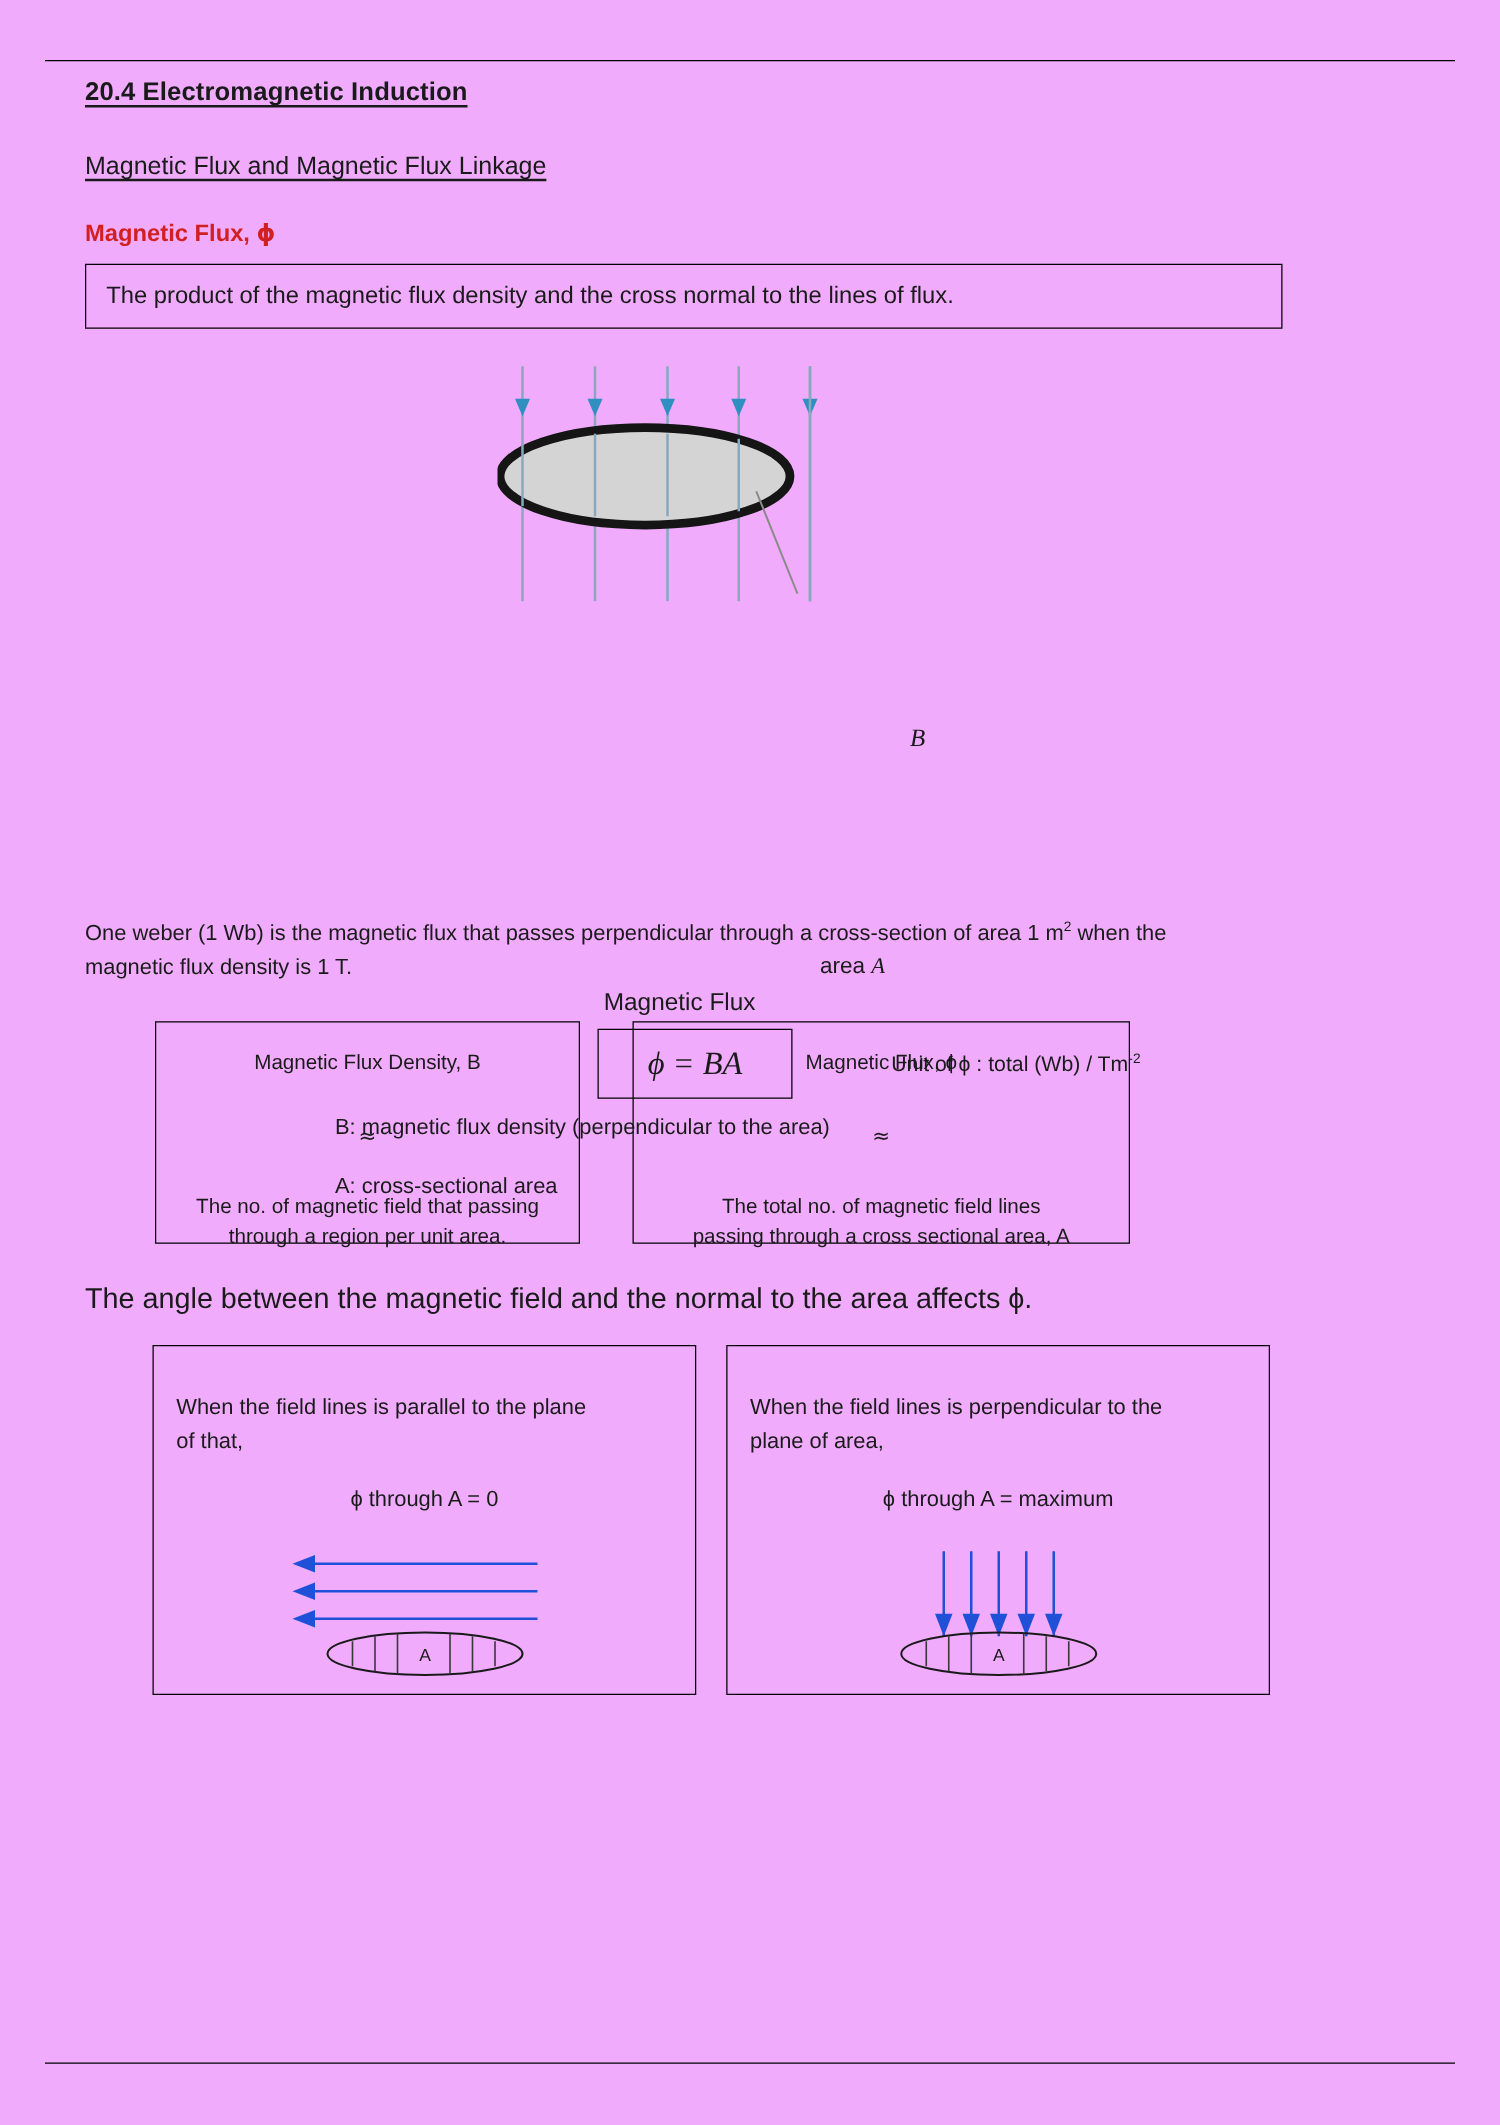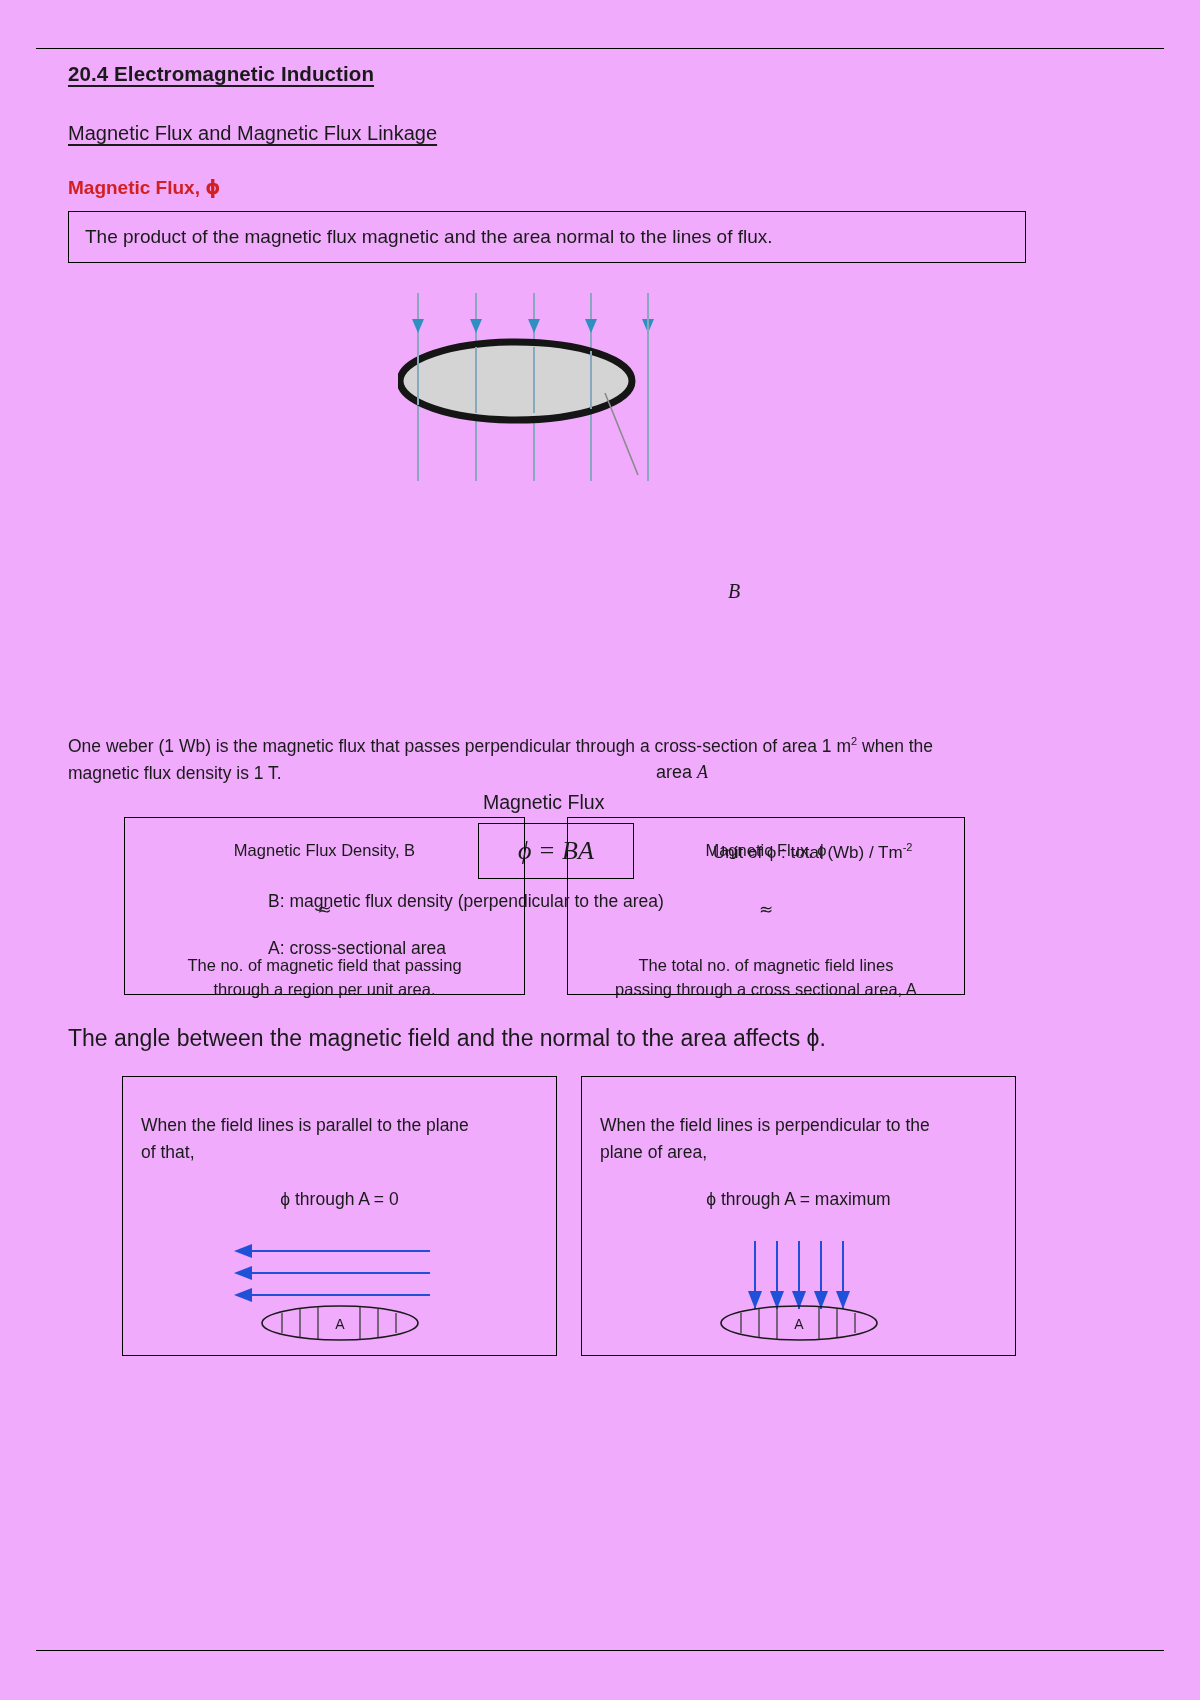--- a/index.html
+++ b/index.html
@@ -141,21 +141,21 @@
     padding-left: 56px;
   }
   .cmp-box {
     border: 1.5px solid #000;
     box-sizing: border-box;
     padding: 20px 14px 20px;
     text-align: center;
     font-size: 16.5px;
     line-height: 1.5;
   }
-  .cmp-box.left  { width: 401px; height: 178px; }
+  .cmp-box.left  { width: 340px; height: 178px; }
   .cmp-box.right { width: 398px; height: 178px; }
   .cmp-title { font-size: 16.5px; }
   .cmp-approx { font-size: 17px; margin: 34px 0 30px; font-family: "DejaVu Sans", sans-serif; }
   .cmp-body { font-size: 16.5px; }
 
   .angle-line {
     margin-top: 30px;
     font-size: 23px;
   }
 
@@ -204,21 +204,21 @@
 
     <h1 class="section-title">20.4 Electromagnetic Induction</h1>
 
     <h2 class="sub-title">Magnetic Flux and Magnetic Flux Linkage</h2>
 
     <h3 class="red-title">
       <span>Magnetic Flux, </span><span class="phi">ϕ</span>
     </h3>
 
     <div class="def-box">
-      <span>The product of the magnetic flux magnetic and the area normal to the lines of flux.</span>
+      <span>The product of the magnetic flux density and the cross normal to the lines of flux.</span>
     </div>
 
     <div class="flux-diagram">
       <svg width="330" height="238" viewBox="0 0 330 238">
 
         <g stroke="#88a9bd" stroke-width="2" fill="none">
           <line x1="20" y1="8" x2="20" y2="196"></line>
           <line x1="78" y1="8" x2="78" y2="196"></line>
           <line x1="136" y1="8" x2="136" y2="196"></line>
           <line x1="193" y1="8" x2="193" y2="196"></line>

